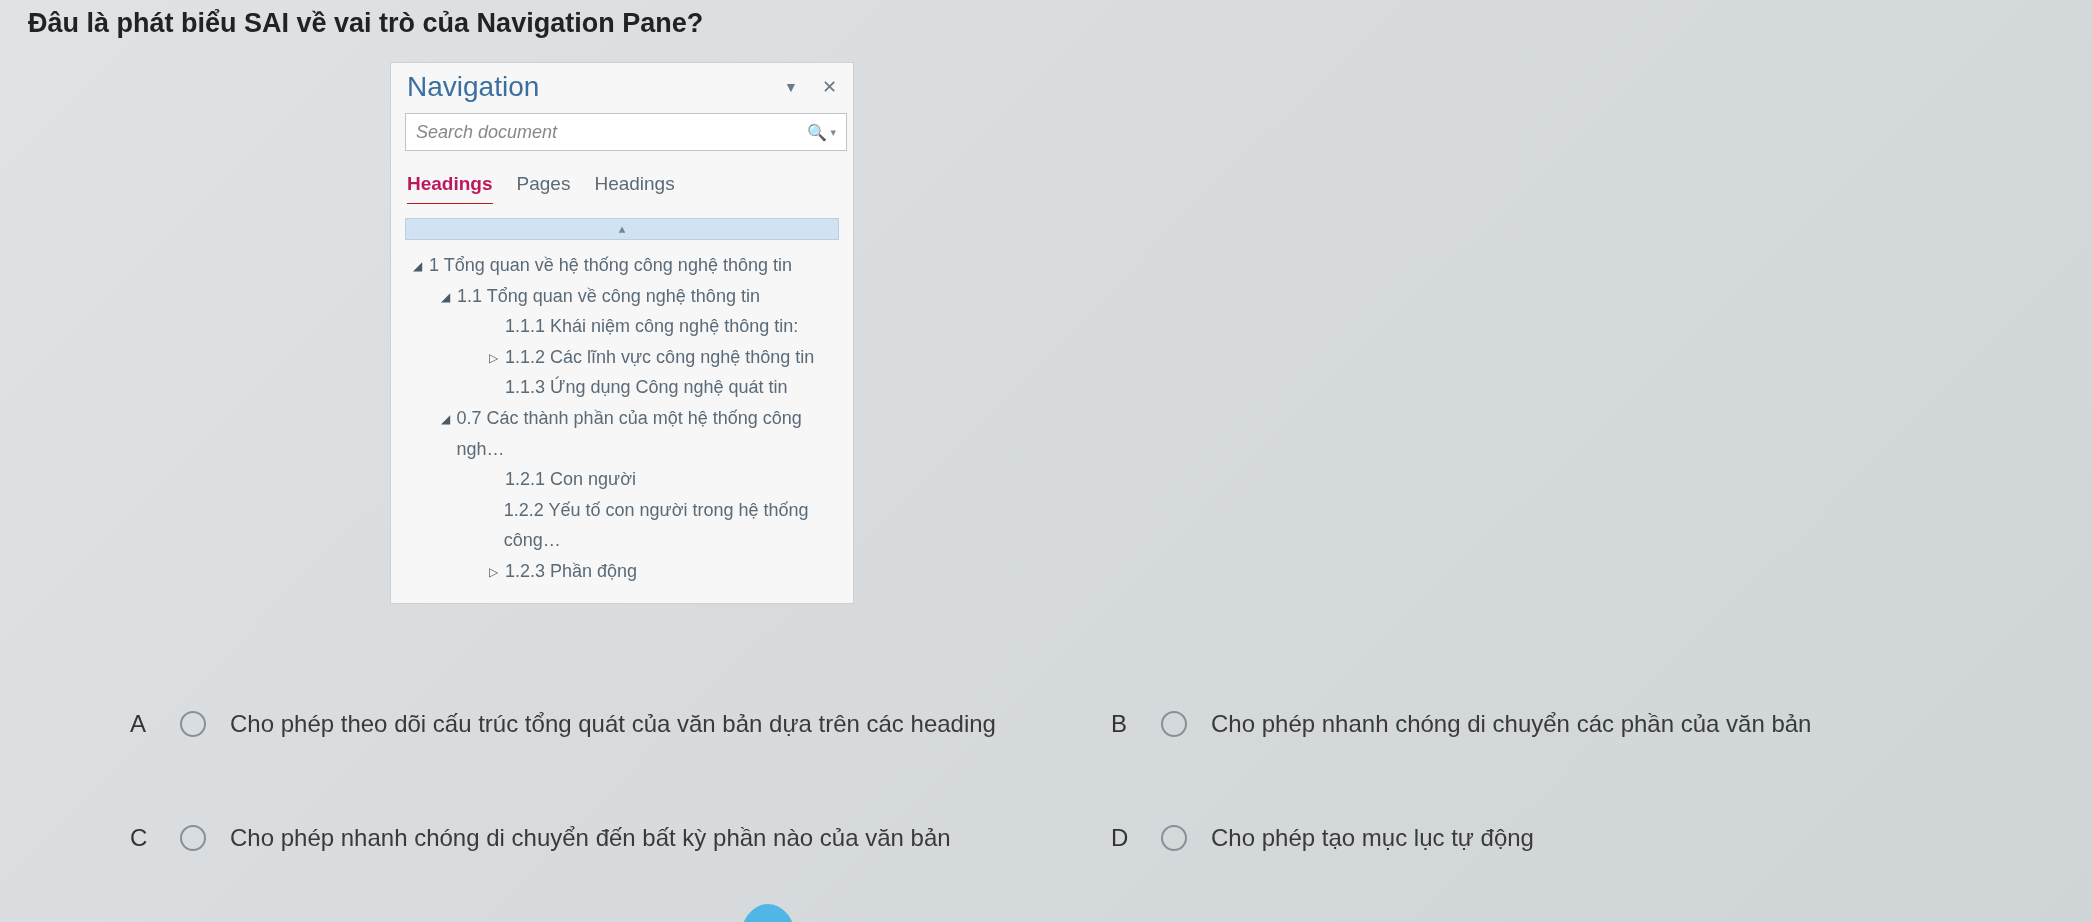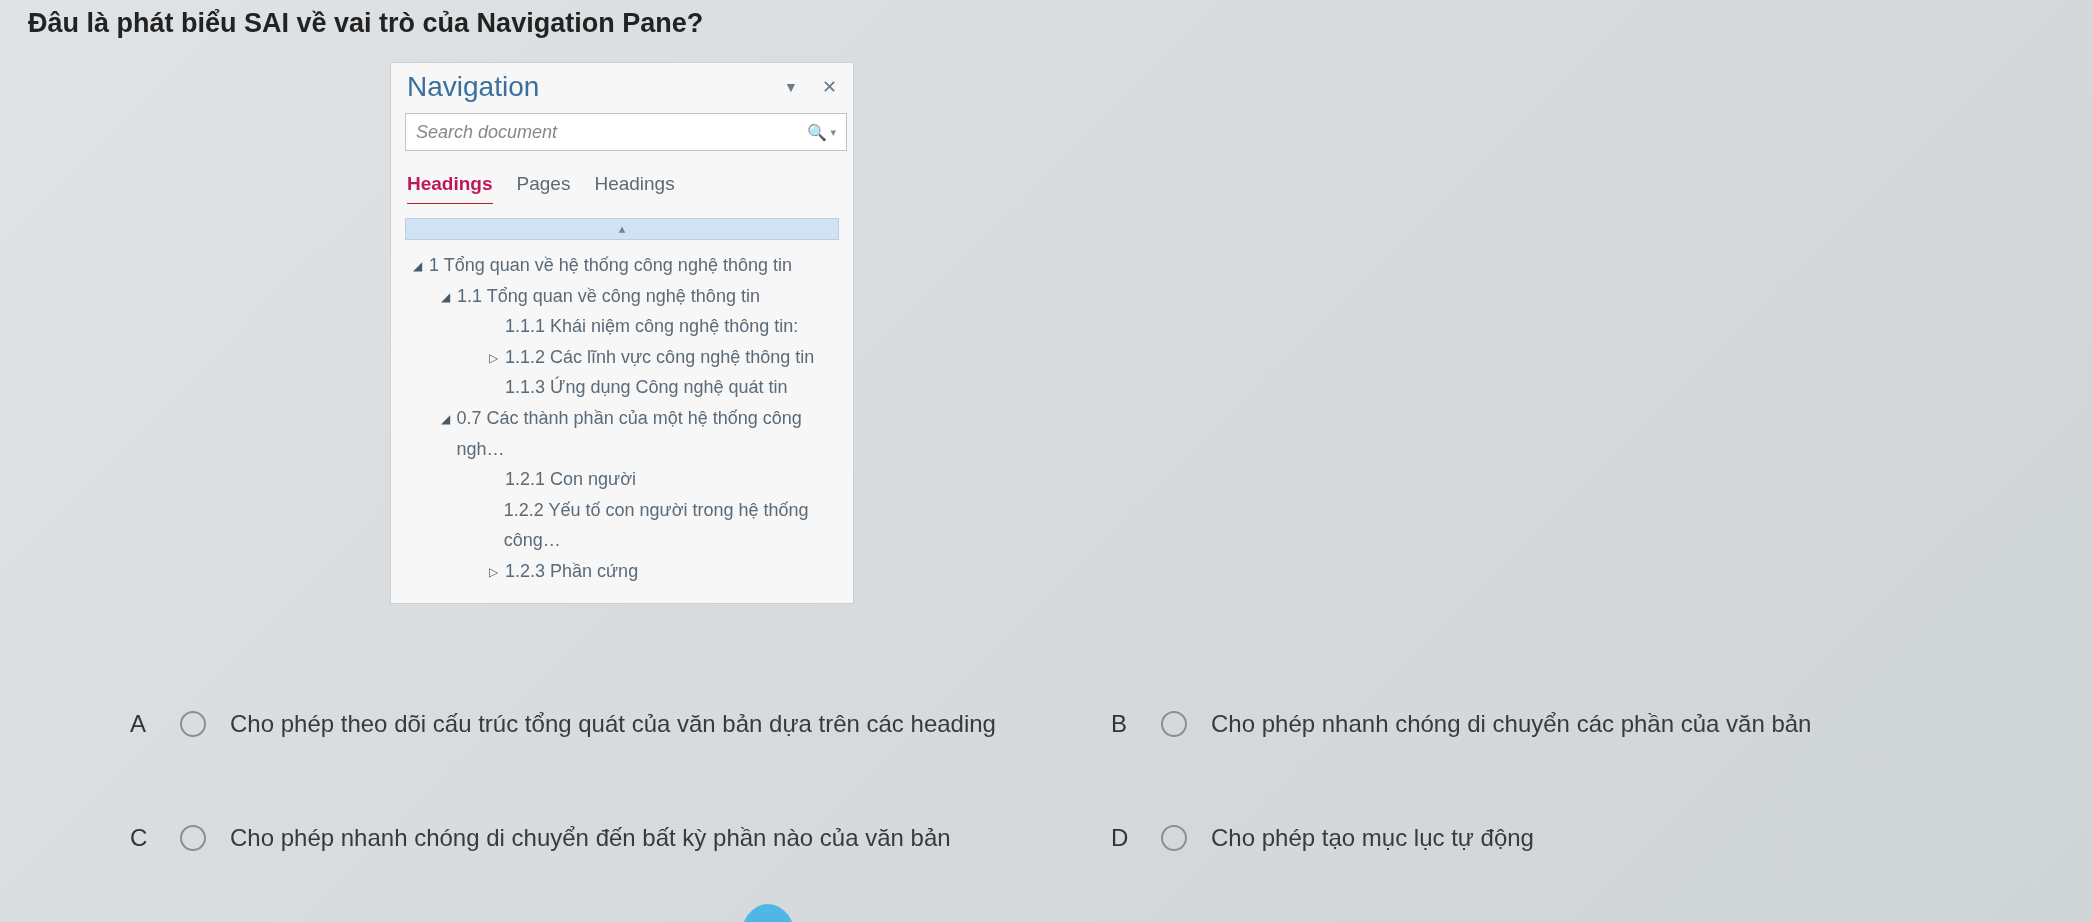--- a/index.html
+++ b/index.html
@@ -228,21 +228,21 @@
       <div class="row lvl2">
         <span class="caret blank">◢</span>
         <span>1.2.1 Con người</span>
       </div>
       <div class="row lvl2">
         <span class="caret blank">◢</span>
         <span>1.2.2 Yếu tố con người trong hệ thống công…</span>
       </div>
       <div class="row lvl2">
         <span class="caret">▷</span>
-        <span>1.2.3 Phần cứng</span>
+        <span>1.2.3 Phần động</span>
       </div>
     </div>
 </div>
 
 <div class="options">
   <div class="opt">
     <span class="letter">A</span>
     <span class="radio"></span>
     <span class="label">Cho phép theo dõi cấu trúc tổng quát của văn bản dựa trên các heading</span>
   </div>

